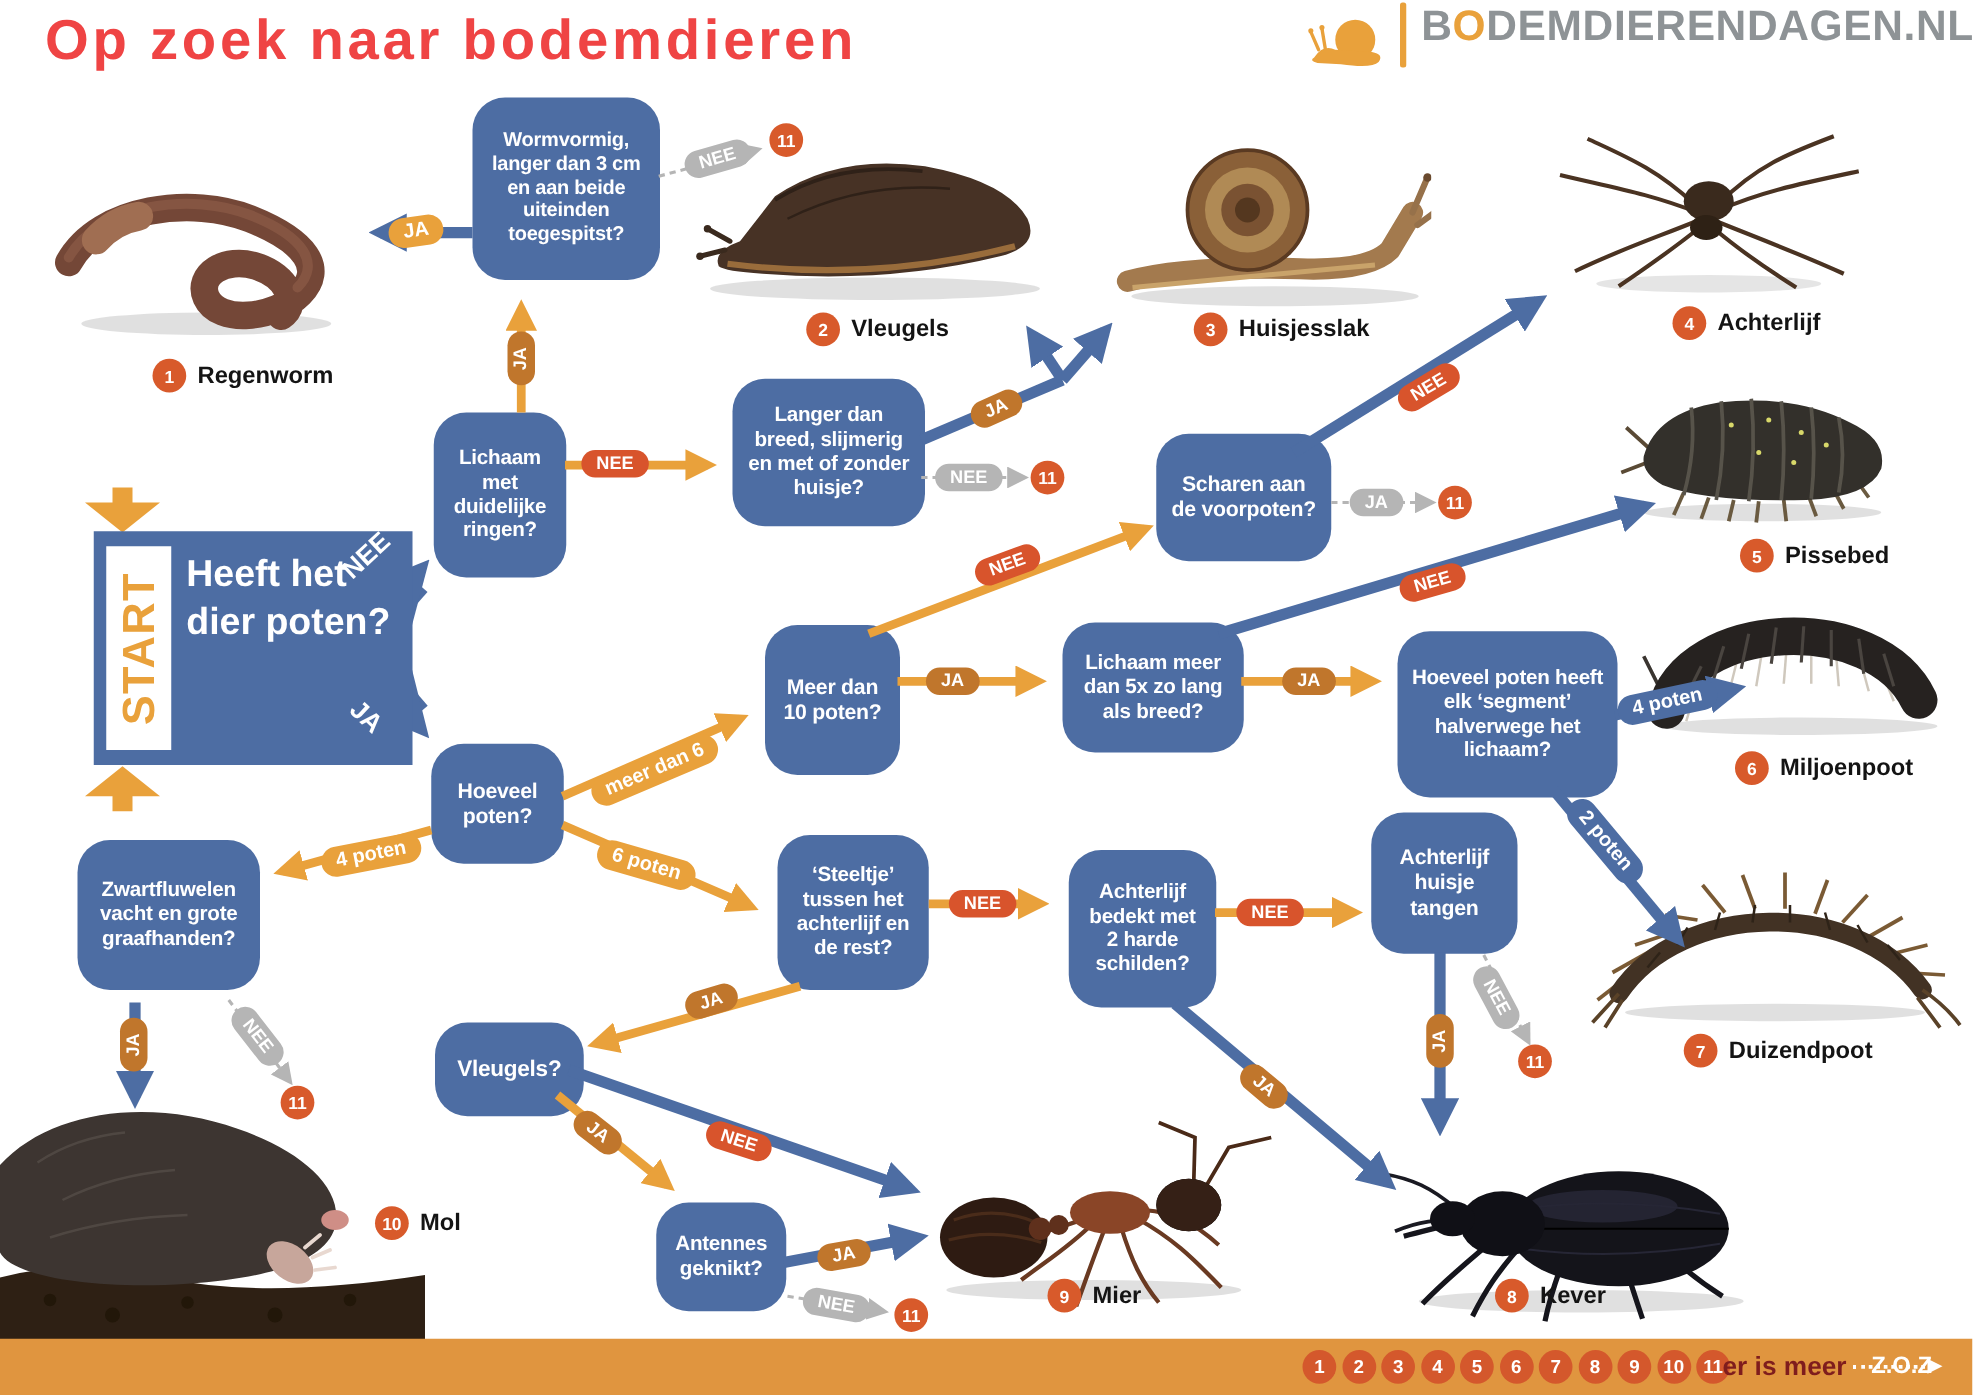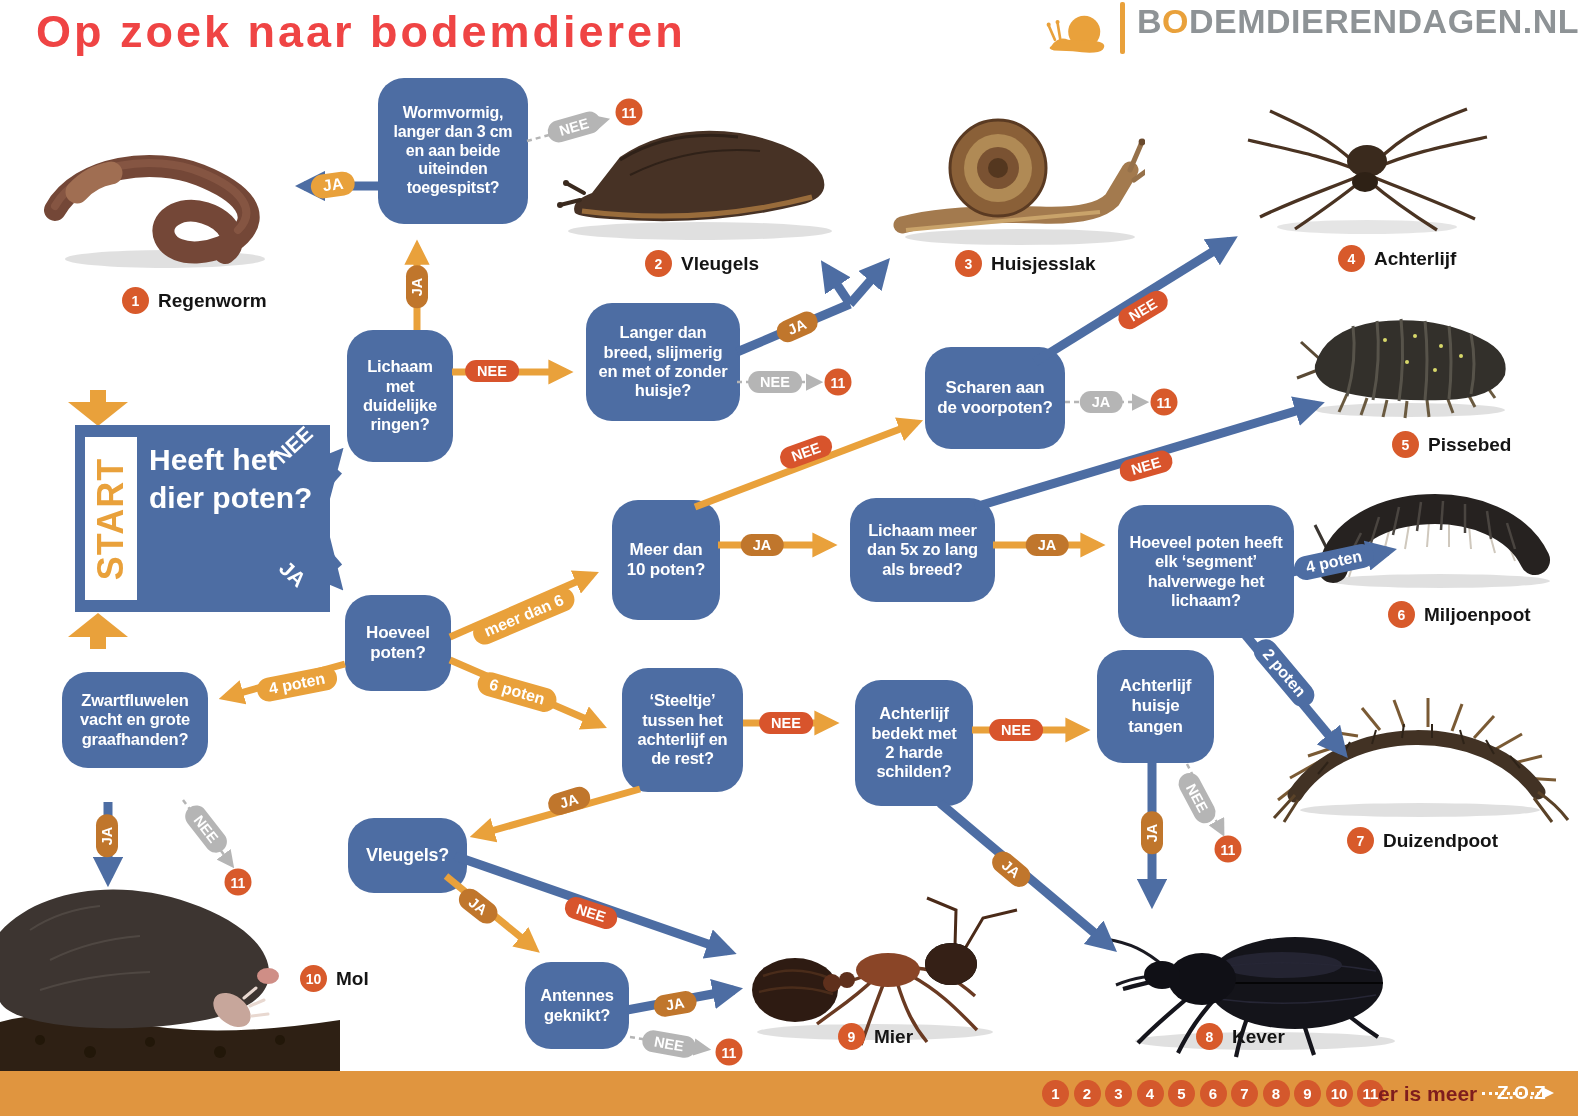--- a/index.html
+++ b/index.html
@@ -365,21 +365,21 @@
 <div class="start-dir" style="left:279px;top:562px;transform:rotate(43deg)">JA</div>
 
 <div class="node" style="left:378px;top:78px;width:150px;height:146px;font-size:16px">Wormvormig, langer dan 3 cm en aan beide uiteinden toegespitst?</div>
 <div class="node" style="left:347px;top:330px;width:106px;height:132px">Lichaam met duidelijke ringen?</div>
 <div class="node" style="left:586px;top:303px;width:154px;height:118px">Langer dan breed, slijmerig en met of zonder huisje?</div>
 <div class="node" style="left:925px;top:347px;width:140px;height:102px;font-size:17px">Scharen aan de voorpoten?</div>
 <div class="node" style="left:612px;top:500px;width:108px;height:120px;font-size:17px">Meer dan 10 poten?</div>
 <div class="node" style="left:850px;top:498px;width:145px;height:104px">Lichaam meer dan 5x zo lang als breed?</div>
 <div class="node" style="left:1118px;top:505px;width:176px;height:133px">Hoeveel poten heeft elk ‘segment’ halverwege het lichaam?</div>
 <div class="node" style="left:345px;top:595px;width:106px;height:96px;font-size:17px">Hoeveel poten?</div>
-<div class="node" style="left:62px;top:672px;width:146px;height:96px">Zwartfluwelen vacht en grote graafhanden?</div>
+<div class="node" style="left:62px;top:672px;width:146px;height:120px">Zwartfluwelen vacht en grote graafhanden?</div>
 <div class="node" style="left:622px;top:668px;width:121px;height:124px">‘Steeltje’ tussen het achterlijf en de rest?</div>
 <div class="node" style="left:855px;top:680px;width:118px;height:126px">Achterlijf bedekt met 2 harde schilden?</div>
 <div class="node" style="left:1097px;top:650px;width:117px;height:113px;font-size:17px">Achterlijf huisje tangen</div>
 <div class="node" style="left:348px;top:818px;width:119px;height:75px;font-size:18px">Vleugels?</div>
 <div class="node" style="left:525px;top:962px;width:104px;height:87px">Antennes geknikt?</div>
 
 <div class="badge b-light" style="left:333px;top:185px;transform:translate(-50%,-50%) rotate(-8deg);font-size:16px">JA</div>
 <div class="badge b-gray" style="left:574px;top:127px;transform:translate(-50%,-50%) rotate(-16deg)">NEE</div>
 <div class="badge b-dark" style="left:417px;top:287px;transform:translate(-50%,-50%) rotate(-90deg)">JA</div>
 <div class="badge b-red" style="left:492px;top:371px;transform:translate(-50%,-50%)">NEE</div>

